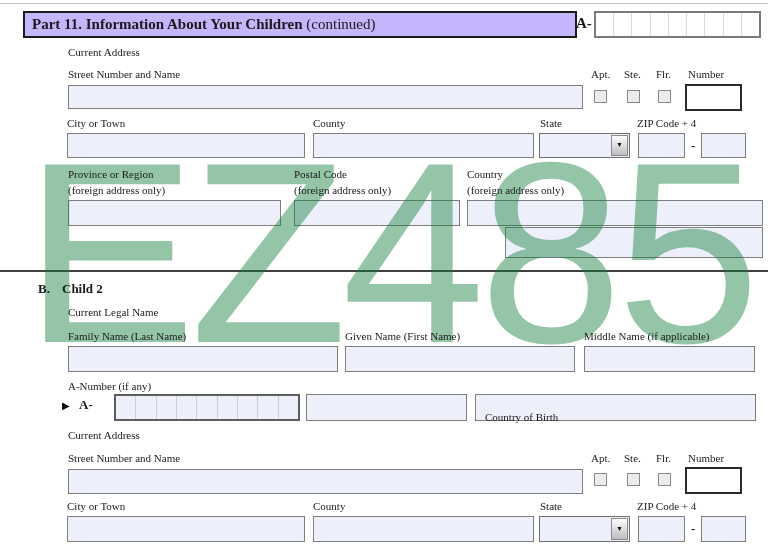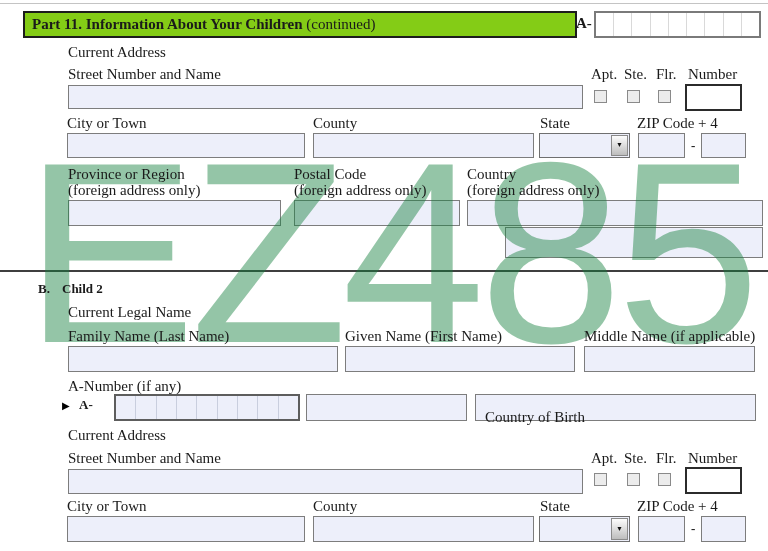--- a/index.html
+++ b/index.html
@@ -4,26 +4,26 @@
 <style>
   html,body{margin:0;padding:0;background:#ffffff;}
   .page{
     position:relative;width:768px;height:551px;background:#ffffff;
     font-family:"Liberation Serif", serif;color:#1a1a1a;overflow:hidden;
   }
   .top-rule{position:absolute;left:0;top:3px;width:768px;height:1px;background:#c4c4c4;}
 
   .header-bar{
     position:absolute;left:23px;top:11px;width:543px;height:23px;
-    background:#84cc16;border:2px solid #1c1c1c;
+    background:#c4b5fd;border:2px solid #1c1c1c;
     font-size:15px;line-height:23px;padding-left:7px;z-index:6;white-space:nowrap;
   }
   .header-bar .b{font-weight:bold;}
 
-  .lbl{position:absolute;font-size:15px;line-height:14px;white-space:nowrap;z-index:6;}
+  .lbl{position:absolute;font-size:11px;line-height:14px;white-space:nowrap;z-index:6;}
   .b{font-weight:bold;}
   .big{font-size:15px;line-height:16px;}
 
   .inp{
     position:absolute;background:#edeffa;border:1px solid #7d7d7d;z-index:2;
     box-sizing:border-box;font-family:"Liberation Serif",serif;font-size:13px;padding:0 4px;
   }
   .white-inp{
     position:absolute;background:#ffffff;border:2px solid #2b2b2b;z-index:2;
     box-sizing:border-box;font-family:"Liberation Serif",serif;font-size:13px;padding:0 4px;

